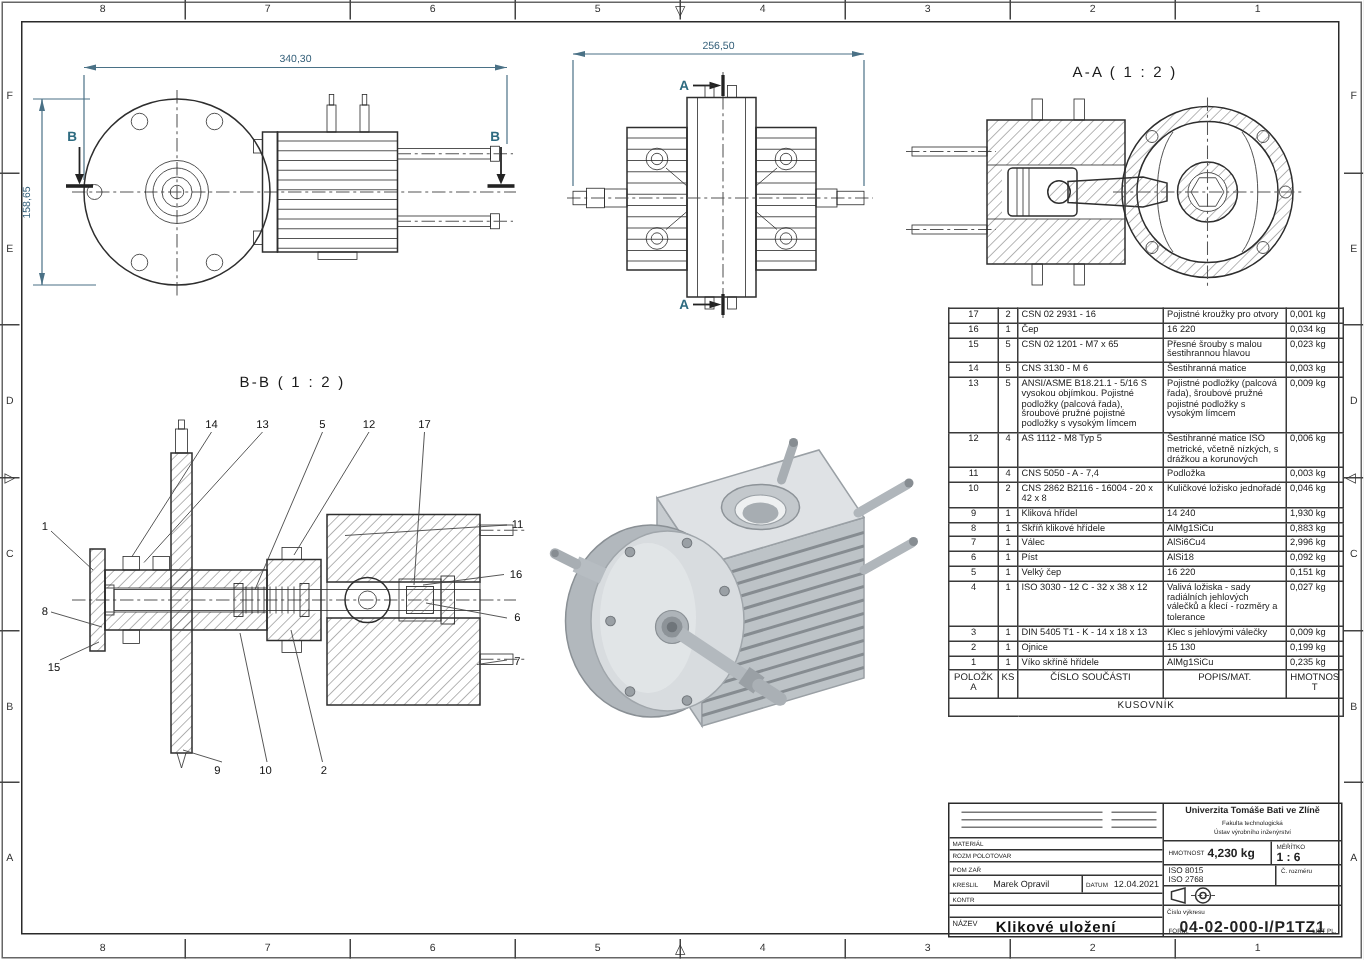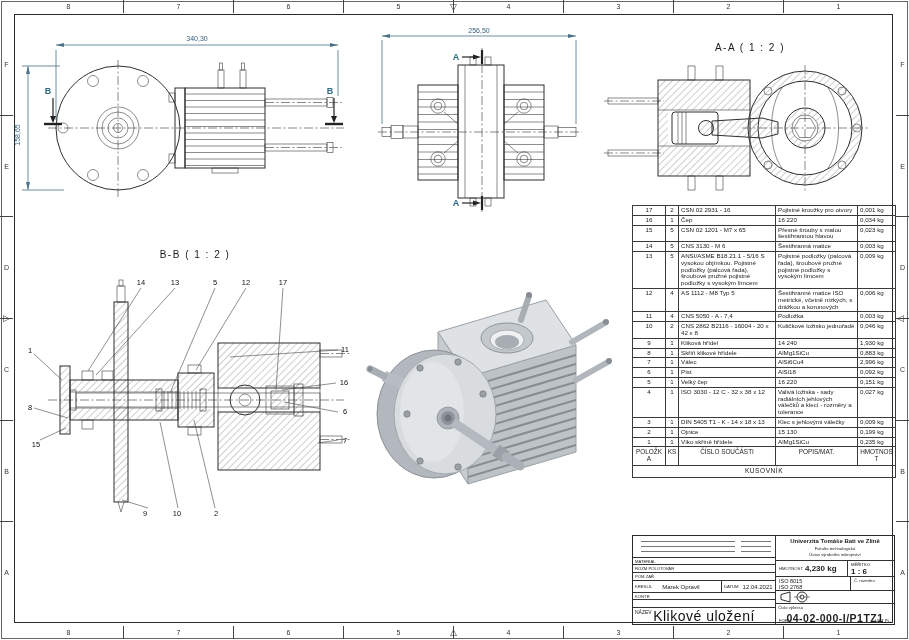--- a/index.html
+++ b/index.html
@@ -56,21 +56,21 @@
   .r-roz{height:7px;}
   .r-pom{height:8px;}
   .r-kre{height:11px;padding:0;}
   .r-kon{height:7px;}
   .r-emp{height:7px;}
   .kre-l{width:88px;display:flex;align-items:center;padding:0 2px;box-sizing:border-box;height:100%;}
   .kre-r{flex:1;border-left:1px solid #333;display:flex;align-items:center;padding:0 2px;height:100%;}
   .name{font-size:6px;margin-left:10px;}
   .r-naz{flex:1;position:relative;display:flex;align-items:center;justify-content:center;}
   .r-naz .lbl{position:absolute;left:2px;top:1px;}
-  .big-title{font-size:14px;font-weight:normal;letter-spacing:.5px;color:#111;}
+  .big-title{font-size:10px;font-weight:bold;letter-spacing:.5px;color:#111;}
   .uni{height:26px;border-bottom:1px solid #333;text-align:center;padding-top:2px;}
   .uni .u1{font-size:6px;font-weight:bold;}
   .uni .u2{font-size:4.2px;margin-top:1.5px;}
   .tr1{height:15px;display:flex;border-bottom:1px solid #333;}
   .mass{width:68px;display:flex;align-items:center;padding-left:3px;}
   .mass .lbl{font-size:4.2px;margin-right:2px;}
   .mass b{font-size:8px;}
   .scale{flex:1;border-left:1px solid #333;padding:1px 3px;}
   .scale .lbl{font-size:4.2px;display:block;}
   .scale b{font-size:8px;}

